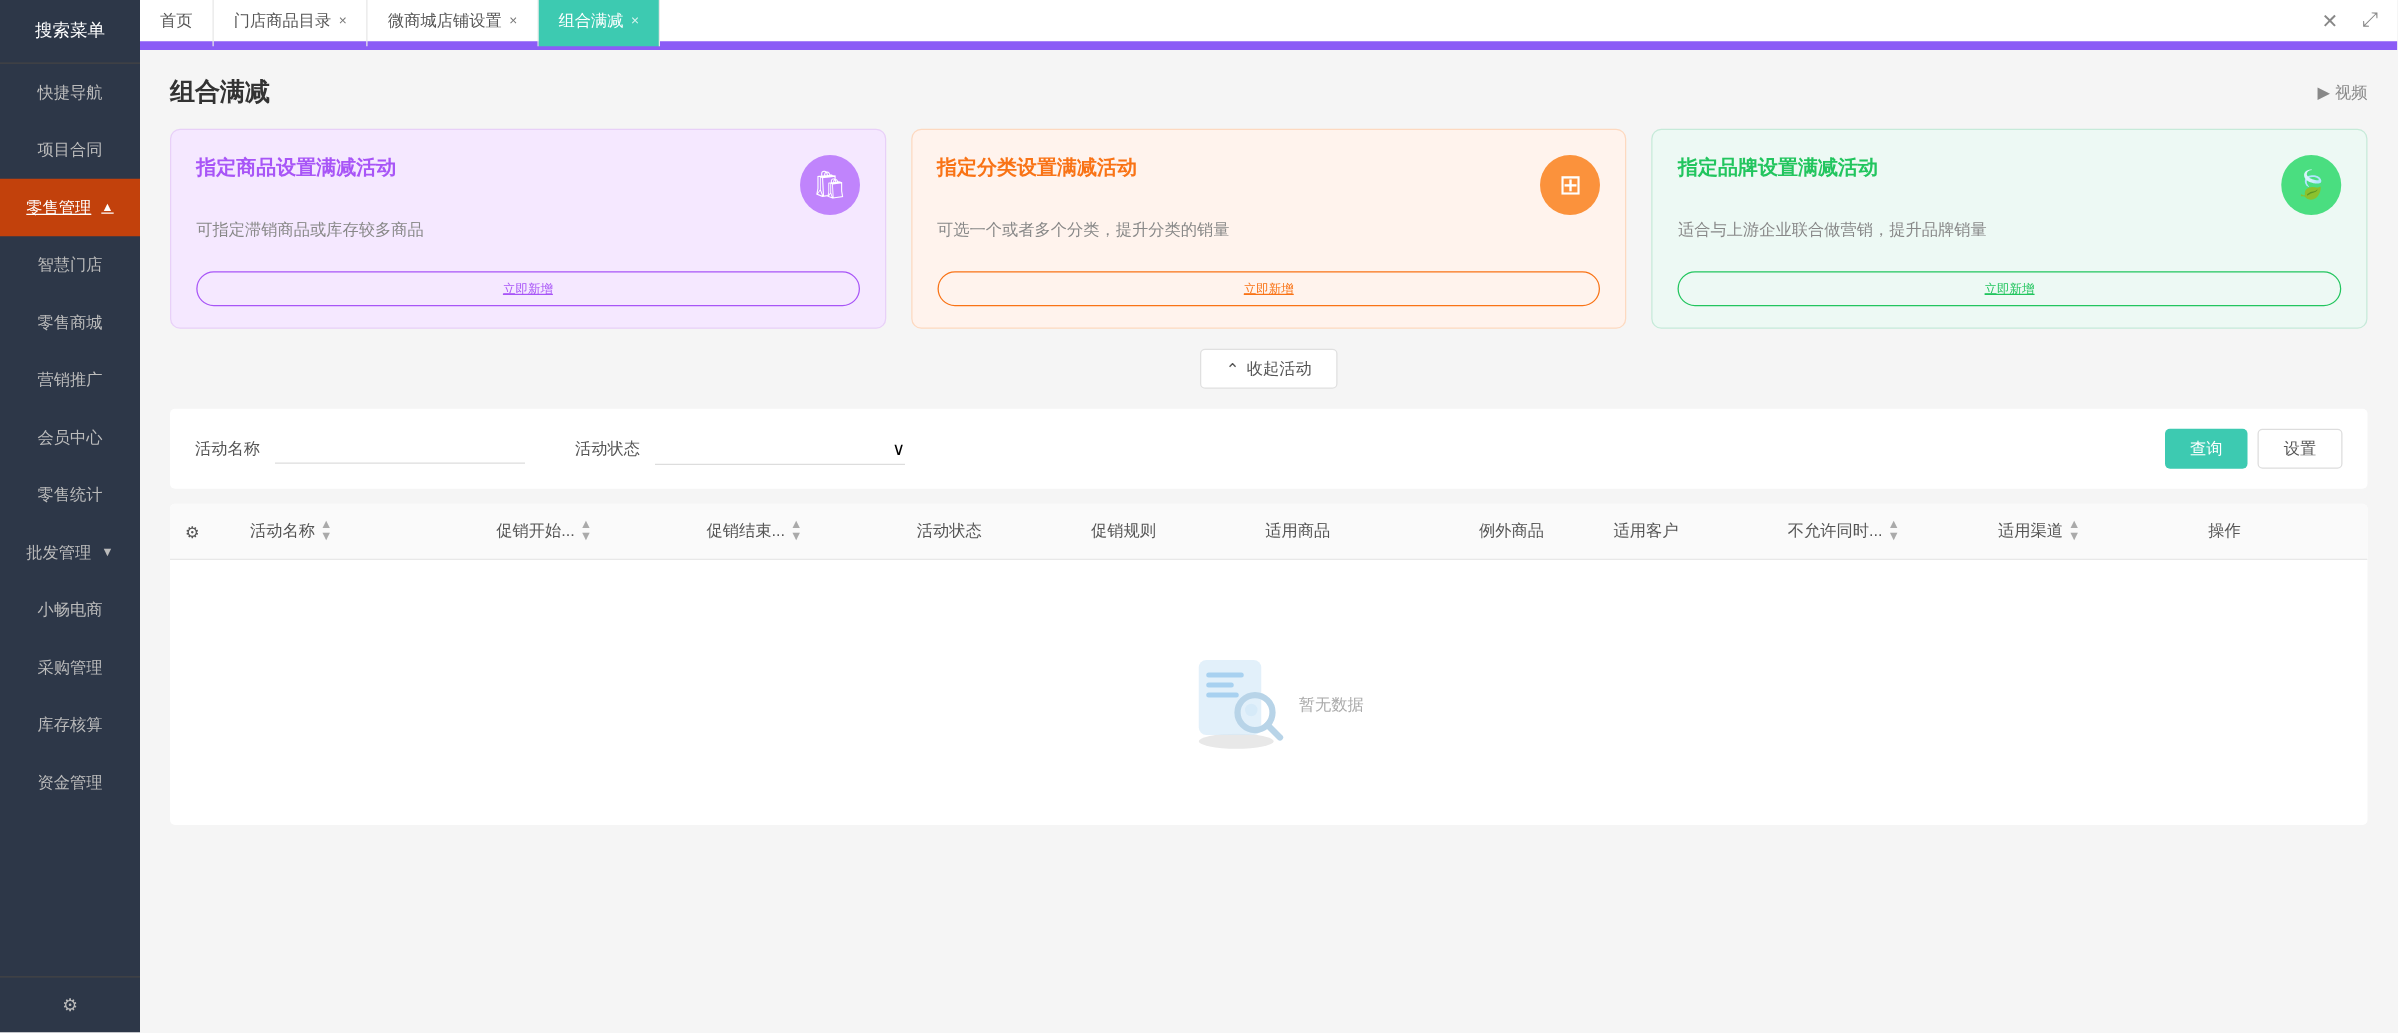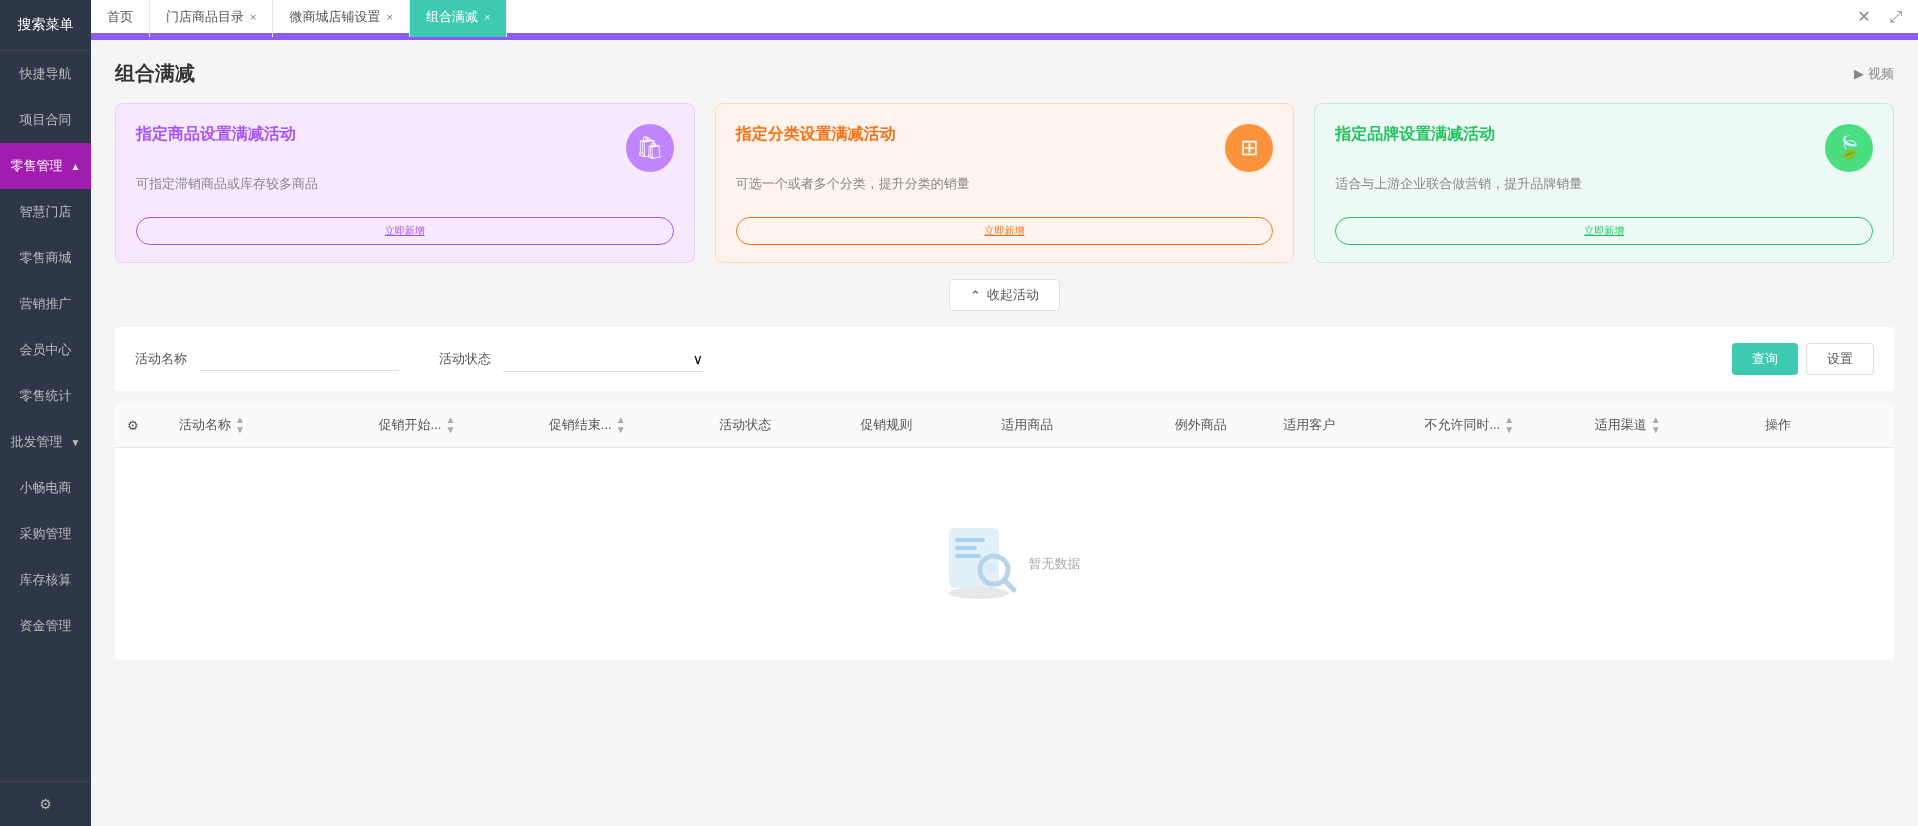--- a/index.html
+++ b/index.html
@@ -1,20 +1,20 @@
 <!DOCTYPE html>
 <html><head>
   <meta charset="utf-8">
   <style>
     * { box-sizing: border-box; margin: 0; padding: 0; }
     body { font-family: 'Microsoft YaHei', Arial, sans-serif; font-size: 14px; background: #f5f5f5; display: flex; height: 826px; overflow: hidden; }
 
     
     .sidebar {
-      width: 91px;
+      width: 112px;
       background: #2d3748;
       color: #ccc;
       display: flex;
       flex-direction: column;
       flex-shrink: 0;
       height: 100%;
     }
     .sidebar-search {
       padding: 16px 10px;
       text-align: center;
@@ -27,21 +27,21 @@
       padding: 14px 10px;
       text-align: center;
       color: #bbb;
       font-size: 13px;
       cursor: pointer;
       display: flex;
       flex-direction: column;
       align-items: center;
       gap: 4px;
     }
-    .sidebar-item.active { color: #fff; background: #a21caf; }
+    .sidebar-item.active { color: #fff; background: #c2410c; text-decoration: underline; }
     .sidebar-item.has-arrow { flex-direction: row; justify-content: center; }
     .sidebar-item .arrow { font-size: 10px; margin-left: 4px; }
     .sidebar-bottom {
       margin-top: auto;
       padding: 14px 10px;
       text-align: center;
       color: #bbb;
       cursor: pointer;
       border-top: 1px solid #444;
     }

